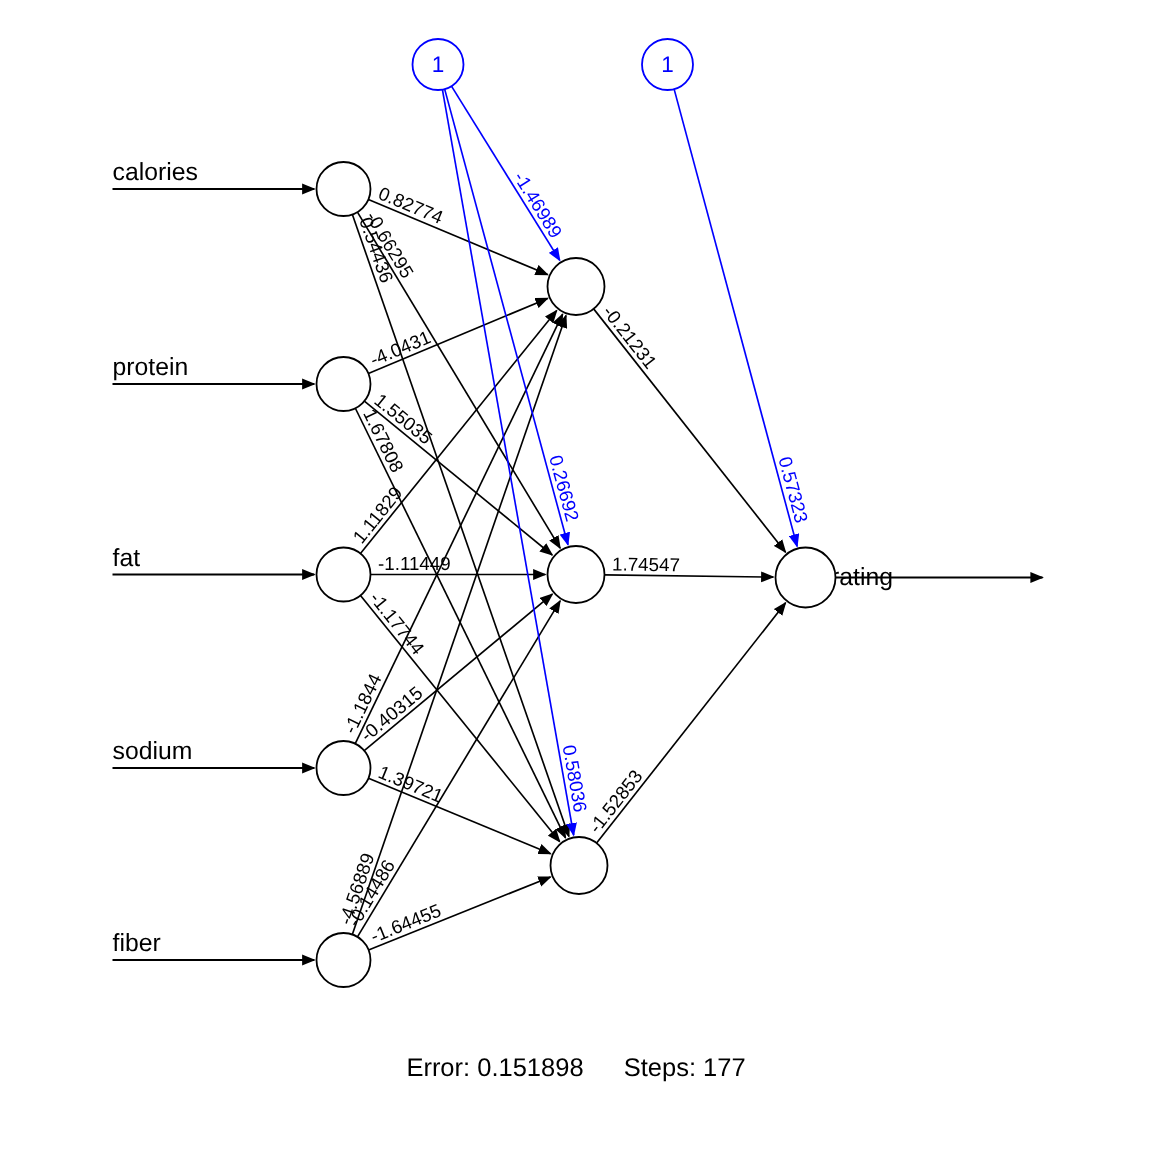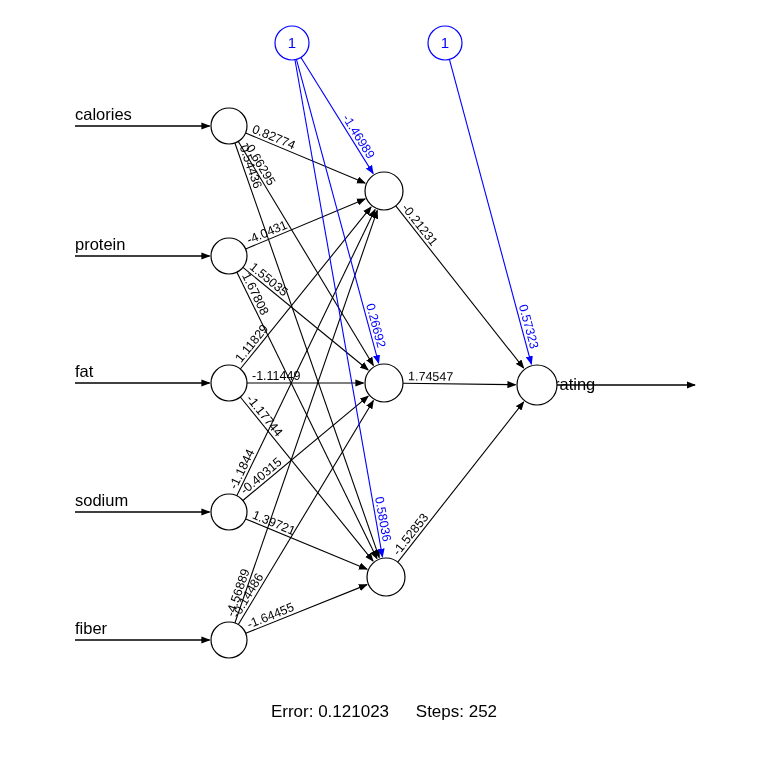--- a/index.html
+++ b/index.html
@@ -91,16 +91,16 @@
       <circle cx="384" cy="191" r="19" fill="#ffffff" stroke="#000000" stroke-width="1.2"></circle>
       <circle cx="384" cy="383" r="19" fill="#ffffff" stroke="#000000" stroke-width="1.2"></circle>
       <circle cx="386" cy="577" r="19" fill="#ffffff" stroke="#000000" stroke-width="1.2"></circle>
       <circle cx="537" cy="385" r="20" fill="#ffffff" stroke="#000000" stroke-width="1.2"></circle>
       <circle cx="292" cy="43" r="17" fill="#ffffff" stroke="#0000ff" stroke-width="1.2"></circle>
       <text x="292" y="48" class="biaslabel">1</text>
       <circle cx="445" cy="43" r="17" fill="#ffffff" stroke="#0000ff" stroke-width="1.2"></circle>
       <text x="445" y="48" class="biaslabel">1</text>
     </svg>
   <div class="caption">
-    <span>Error: 0.121023</span>
-    <span class="steps">Steps: 252</span>
+    <span>Error: 0.151898</span>
+    <span class="steps">Steps: 177</span>
   </div>
 </div>
 
 </body></html>

